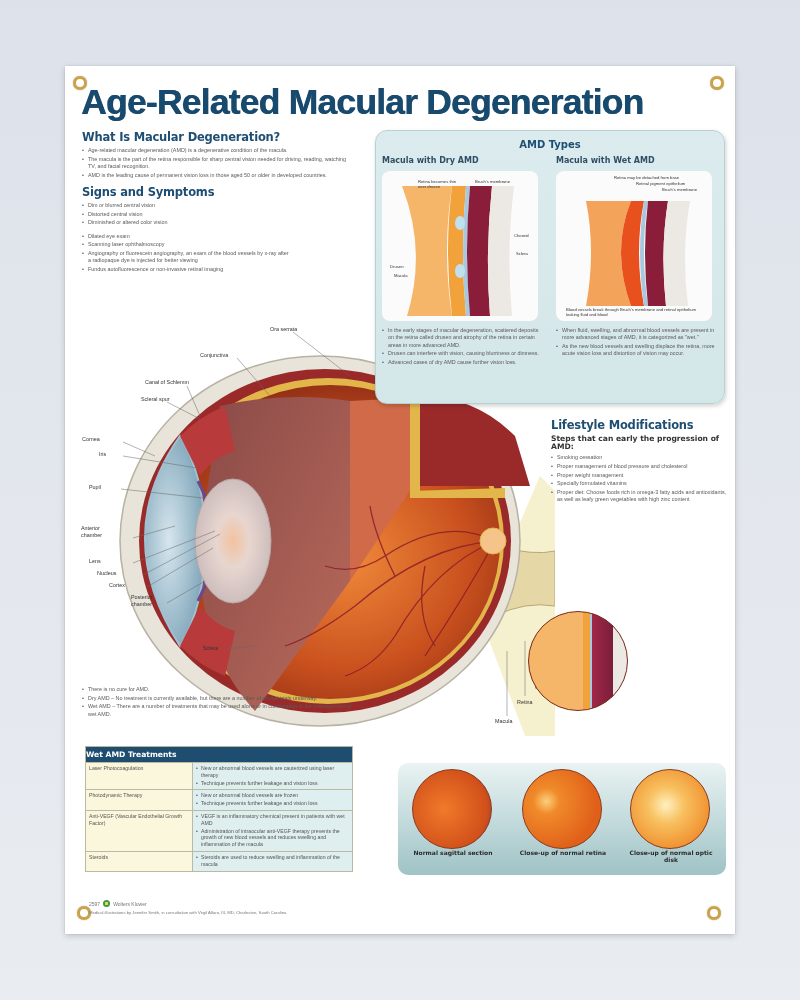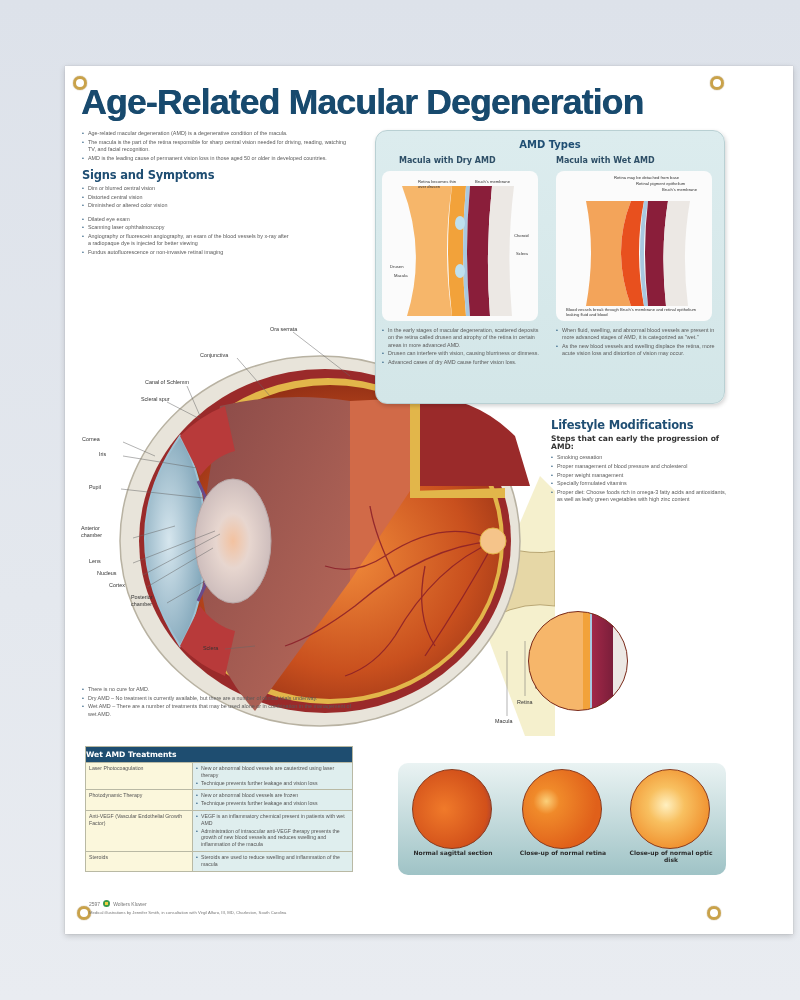--- a/index.html
+++ b/index.html
@@ -3,21 +3,21 @@
 <meta charset="utf-8">
 <style>
   * { box-sizing: border-box; margin: 0; padding: 0; }
   html, body { width: 800px; height: 1000px; overflow: hidden; }
   body {
     background: linear-gradient(180deg, #dde2ea 0%, #e4e8ee 60%, #e9ecf1 100%);
     font-family: "Liberation Sans", sans-serif;
     position: relative;
   }
   .poster {
-    position: absolute; left: 65px; top: 66px; width: 728px; height: 868px;
+    position: absolute; left: 65px; top: 66px; width: 670px; height: 868px;
     background: #ffffff;
     box-shadow: 0 2px 6px rgba(0,0,0,0.18), 0 0 1px rgba(0,0,0,0.2);
   }
   .grommet {
     position: absolute; width: 14px; height: 14px; border-radius: 50%;
     border: 3px solid #c9a24a; background: rgba(255,255,255,0.6);
     box-shadow: 0 0 1px #7a5a1a;
   }
   .title {
     position: absolute; left: 16px; top: 16px; width: 650px;
@@ -87,20 +87,21 @@
 <div class="poster">
   <div class="grommet" style="left:8px;top:10px;"></div>
   <div class="grommet" style="left:645px;top:10px;"></div>
   <div class="grommet" style="left:12px;top:840px;"></div>
   <div class="grommet" style="left:642px;top:840px;"></div>
 
   <div class="title">Age-Related Macular Degeneration</div>
 
   <div class="col-left">
     <div class="sec">
+      <div class="h2">What Is Macular Degeneration?</div>
       <ul class="b">
         <li>Age-related macular degeneration (AMD) is a degenerative condition of the macula.</li>
         <li>The macula is the part of the retina responsible for sharp central vision needed for driving, reading, watching TV, and facial recognition.</li>
         <li>AMD is the leading cause of permanent vision loss in those aged 50 or older in developed countries.</li>
       </ul>
     </div>
     <div class="sec">
       <div class="h2">Signs and Symptoms</div>
       <ul class="b" style="width:200px;">
         <li>Dim or blurred central vision</li>
@@ -213,21 +214,21 @@
     <div class="lbl-eye" style="left:118px;top:329px;">Sclera</div>
     <div class="lbl-eye" style="left:410px;top:402px;">Macula</div>
     <div class="lbl-eye" style="left:432px;top:383px;">Retina</div>
     <div class="lbl-eye" style="left:450px;top:368px;">Optic disk</div>
   </div>
 
   <div style="position:absolute;left:463px;top:545px;width:100px;height:100px;border-radius:50%;overflow:hidden;border:1.5px solid #7a2a1a;background:linear-gradient(90deg,#f6b66a 0%,#f6b66a 55%,#f2a23a 55%,#f2a23a 62%,#a8c8e0 62%,#a8c8e0 64%,#a22848 64%,#7a1e3a 86%,#ece8e4 86%);"></div>
 
   <div class="amd-panel">
     <div class="ptitle">AMD Types</div>
-    <div class="amd-sub" style="left:23px;">Macula with Dry AMD</div>
+    <div class="amd-sub" style="left:6px;">Macula with Dry AMD</div>
     <div class="amd-sub" style="left:180px;">Macula with Wet AMD</div>
 
     <div class="amd-box" style="left:6px;">
       <svg width="156" height="150" viewBox="0 0 156 150">
         <path d="M20,15 Q45,80 25,145 L70,145 Q60,80 70,15 Z" fill="#f6b66a"></path>
         <path d="M70,15 Q62,80 70,145 L84,145 Q78,80 84,15 Z" fill="#f2a23a"></path>
         <path d="M84,15 Q78,80 84,145 L88,145 Q82,80 88,15 Z" fill="#a8c8e0"></path>
         <path d="M88,15 Q82,80 88,145 L108,145 Q103,80 110,15 Z" fill="#8a1e3a"></path>
         <path d="M110,15 Q103,80 108,145 L130,145 Q124,80 132,15 Z" fill="#ece8e4"></path>
         <ellipse cx="78" cy="52" rx="5" ry="7" fill="#bfe0ee"></ellipse>

